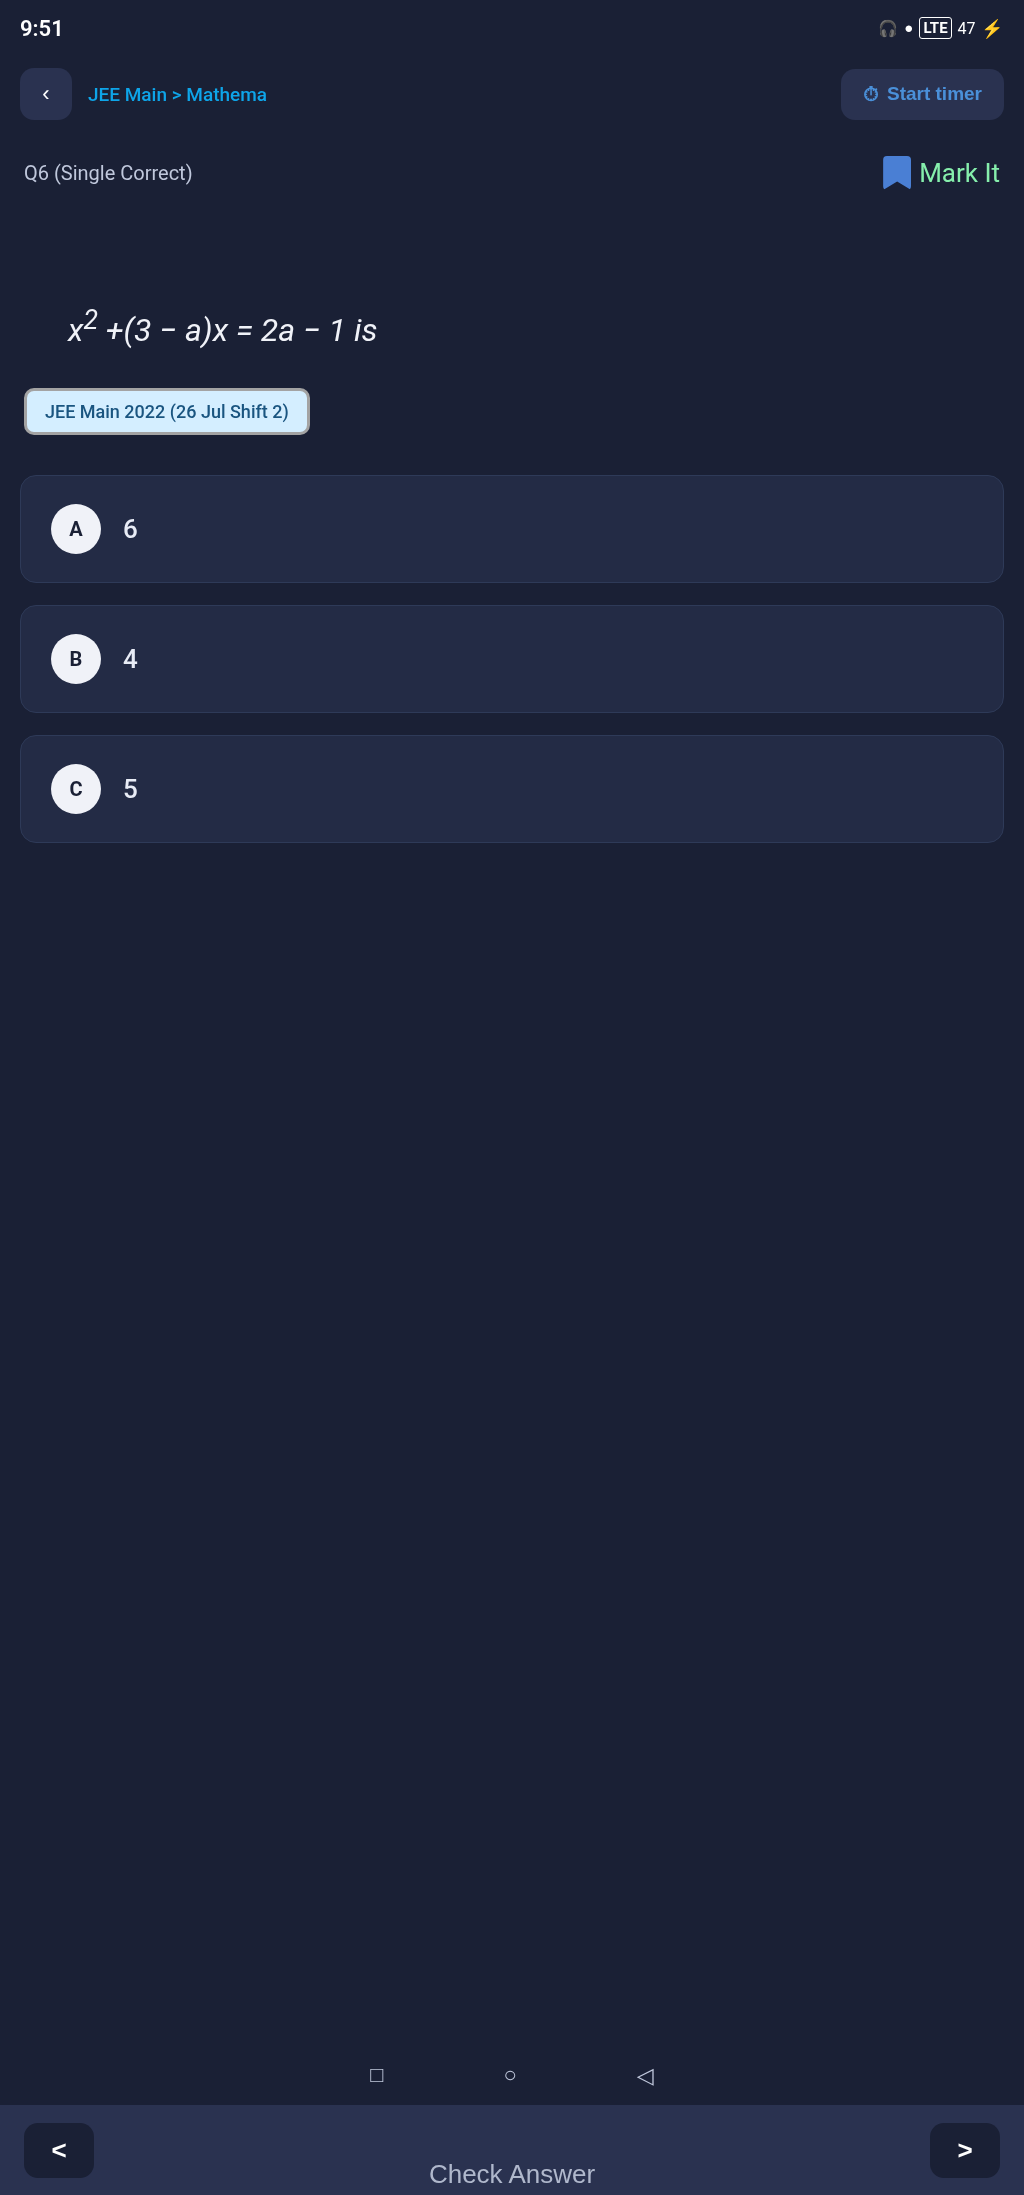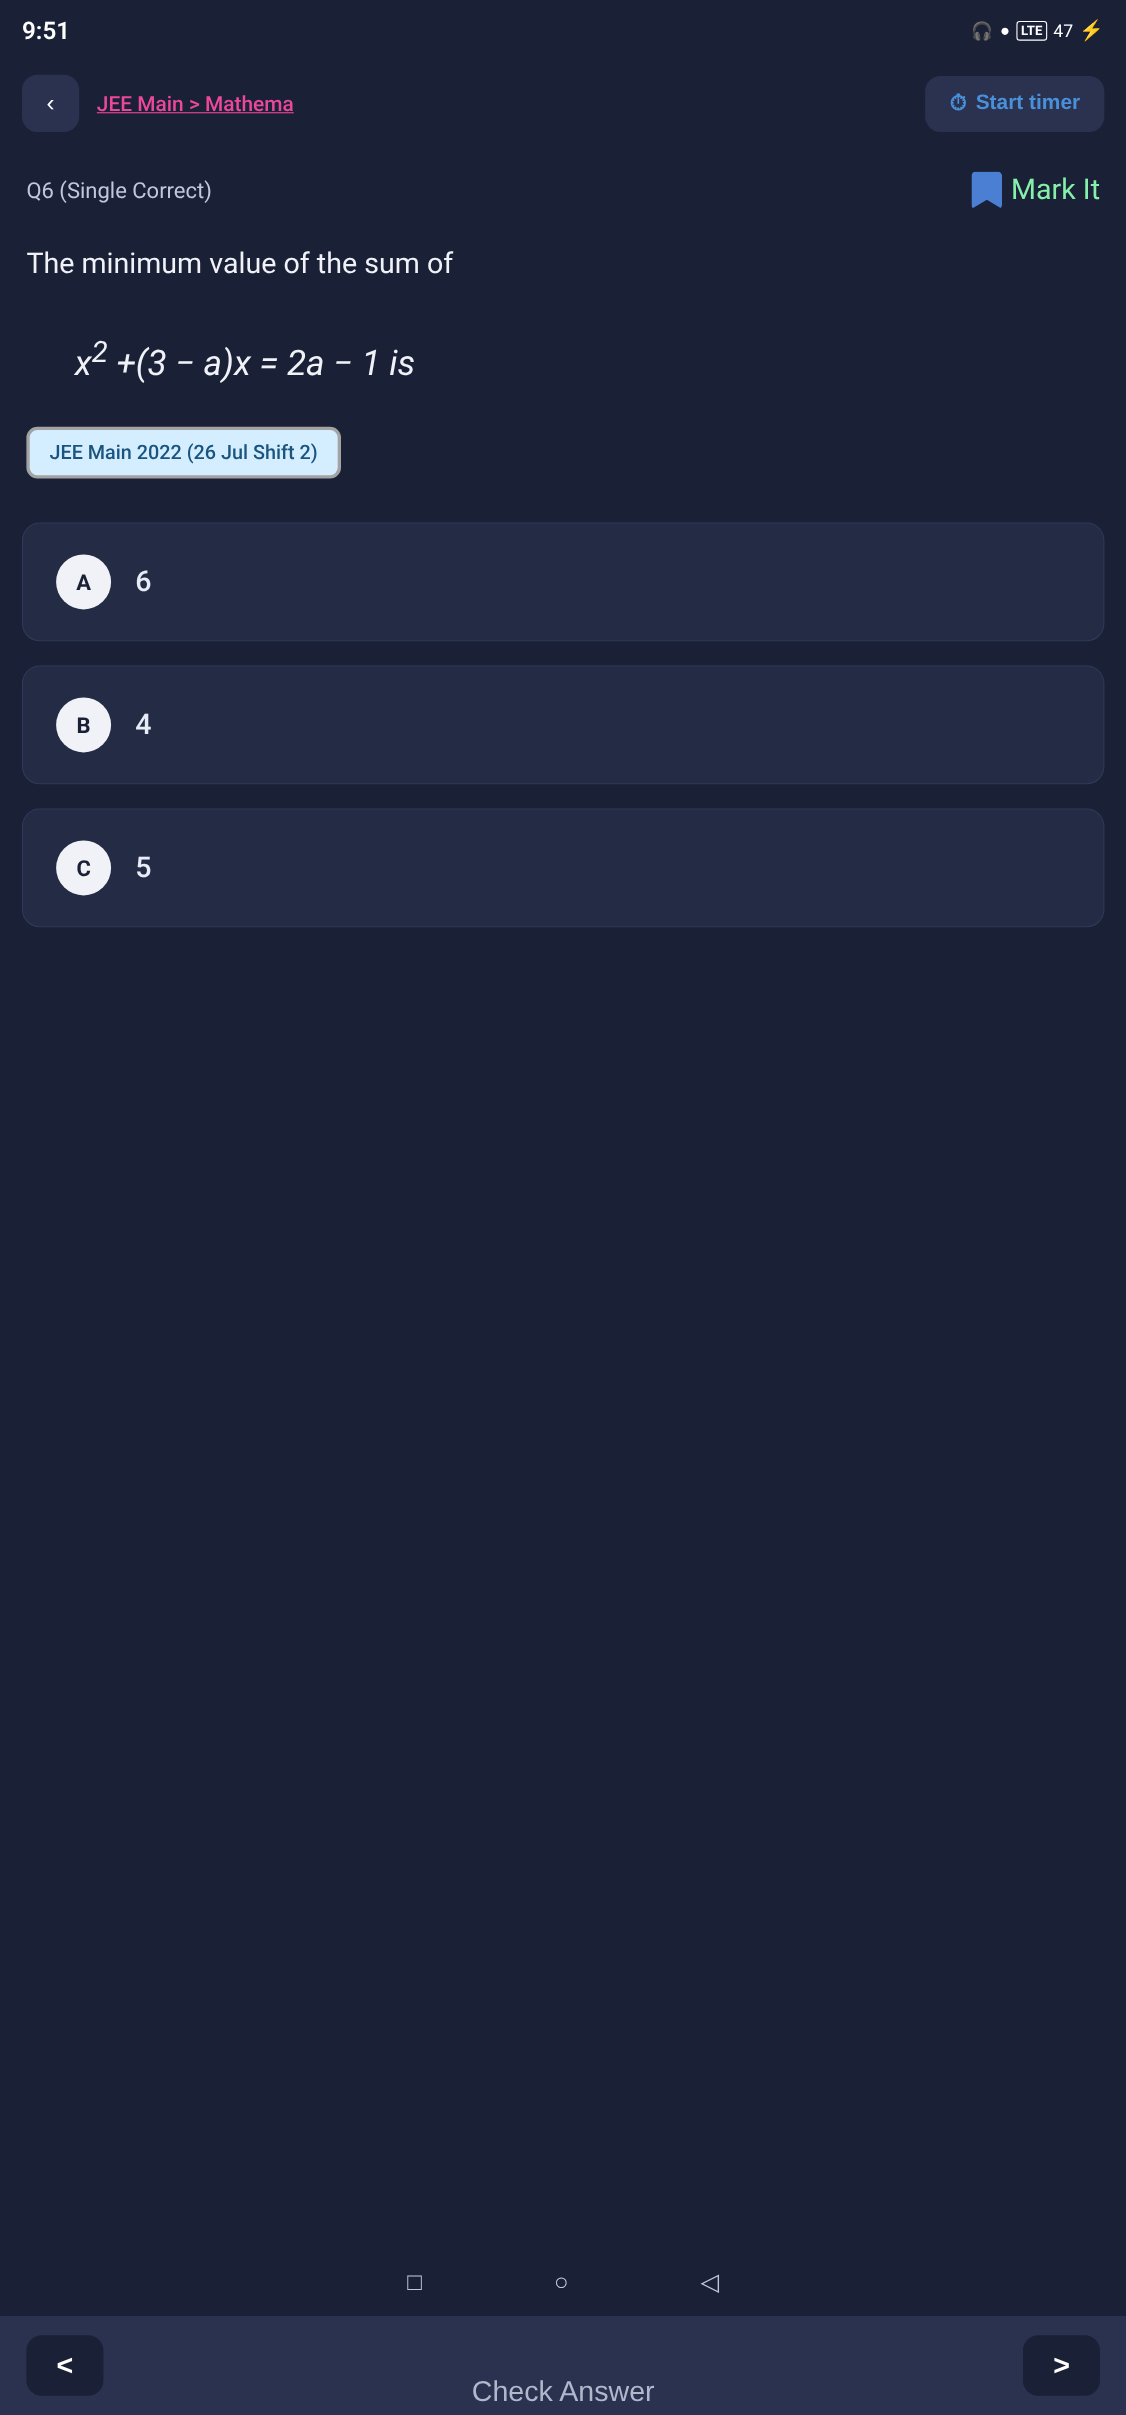--- a/index.html
+++ b/index.html
@@ -64,22 +64,21 @@
       cursor: pointer;
       color: #fff;
       font-size: 22px;
       flex-shrink: 0;
     }
 
     .breadcrumb-text {
       flex: 1;
       font-size: 19px;
       font-weight: 500;
-      color: #ec4899;
-      text-decoration: underline;
+      color: #0ea5e9;
     }
 
     .timer-btn {
       background: #2a3250;
       border: none;
       border-radius: 14px;
       padding: 14px 22px;
       display: flex;
       align-items: center;
       gap: 8px;
@@ -263,21 +262,21 @@
 
     
     .bottom-spacer {
       height: 160px;
     }
 
     .lte-badge {
       background: transparent;
       border: 1.5px solid #fff;
       border-radius: 3px;
-      font-size: 12px;
+      font-size: 15px;
       padding: 1px 3px;
       color: #fff;
       font-weight: 700;
     }
   </style>
 </head>
 <body>
 
 <div class="status-bar">
   <span class="status-time">9:51</span>
@@ -304,21 +303,21 @@
 <div class="question-meta">
   <span class="question-label">Q6 (Single Correct)</span>
   <div class="mark-it-btn">
     <div class="bookmark-icon"></div>
     <span>Mark It</span>
   </div>
 </div>
 
 <div class="question-body">
   <div class="question-text">
-    <span>The minimum value of the sum of</span><br>
+    <br>
     <br>
     <span class="math-line">
       <i>x</i><sup>2</sup> +(3 − <i>a</i>)<i>x</i> = 2<i>a</i> − 1 is
     </span>
   </div>
 </div>
 
 <div class="tag-container">
   <span class="tag">JEE Main 2022 (26 Jul Shift 2)</span>
 </div>

